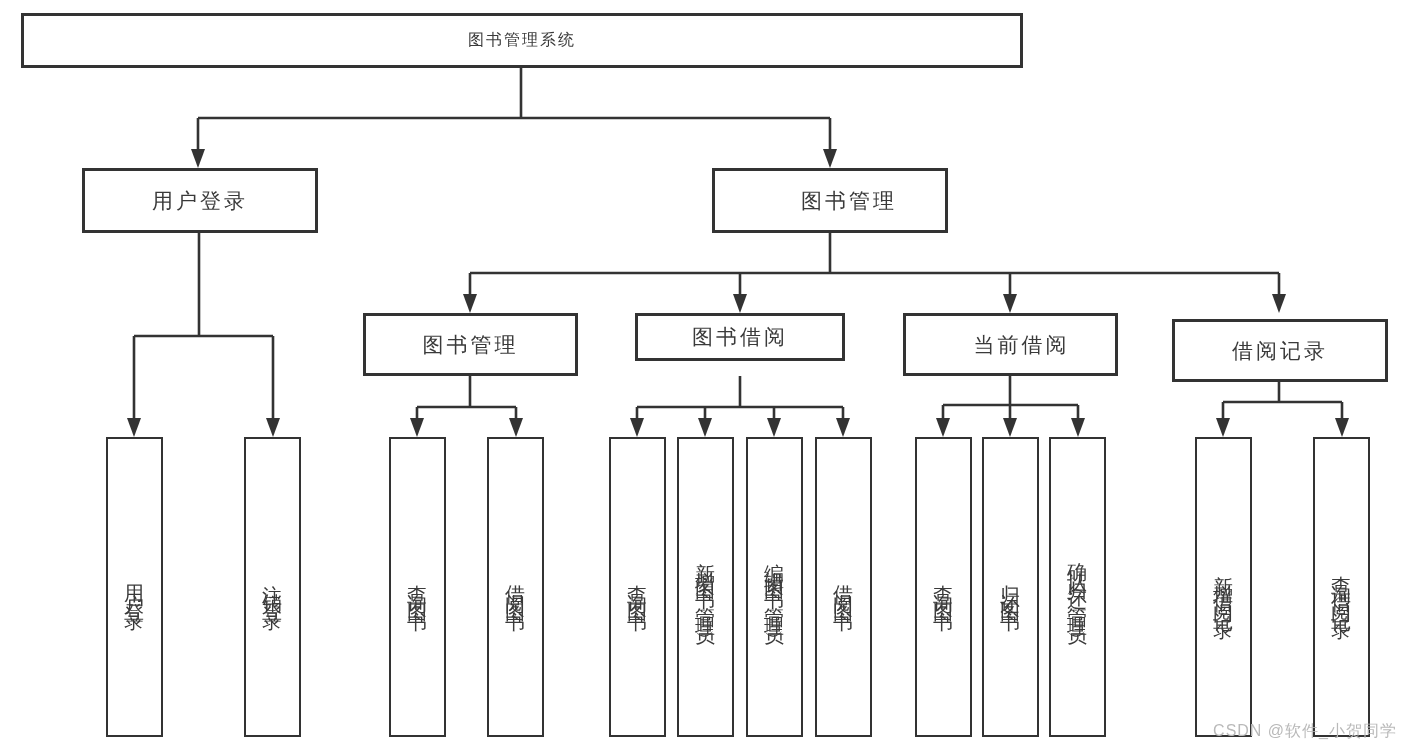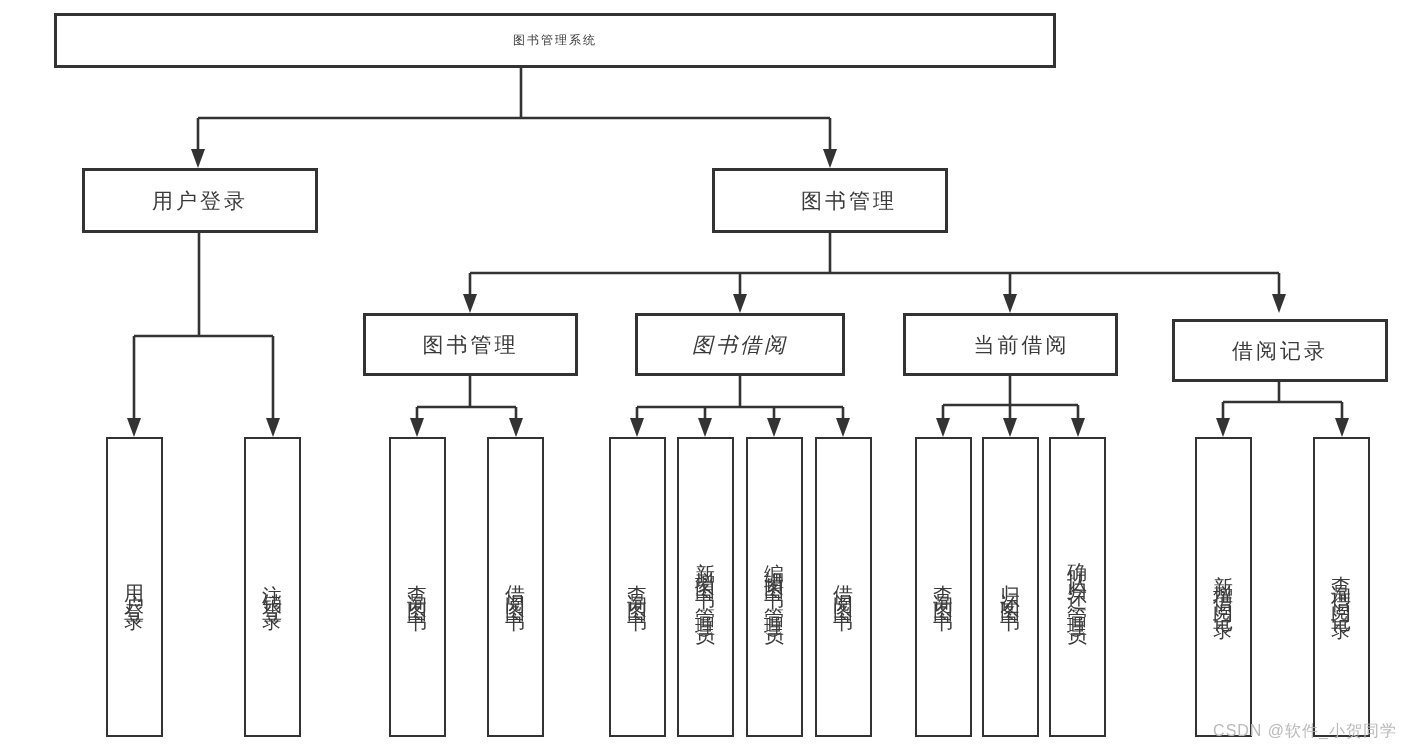--- a/index.html
+++ b/index.html
@@ -31,21 +31,21 @@
     display: flex;
     align-items: center;
     justify-content: center;
     text-align: center;
   }
   .node.h {
     font-size: 21px;
     letter-spacing: 3px;
     white-space: nowrap;
   }
-  .node.title { font-size: 12px; letter-spacing: 2px; margin-left: 33px; }
+  .node.title { font-size: 16px; letter-spacing: 2px; }
   .node.v {
     border-width: 2.6px;
     writing-mode: vertical-rl;
     text-orientation: mixed;
     font-size: 20px;
     letter-spacing: 9px;
     line-height: 1;
   }
   .watermark {
     position: absolute;
@@ -105,21 +105,21 @@
       <polygon points="1335,418 1349,418 1342,437"></polygon>
     </g>
   </svg>
 
   <div class="node h title" style="left:21px; top:13px; width:1002px; height:55px;">图书管理系统</div>
 
   <div class="node h" style="left:82px; top:168px; width:236px; height:65px;">用户登录</div>
   <div class="node h" style="left:712px; top:168px; width:236px; height:65px;padding-left:38px;">图书管理</div>
 
   <div class="node h" style="left:363px; top:313px; width:215px; height:63px;">图书管理</div>
-  <div class="node h" style="left:635px; top:313px; width:210px; height:63px;font-style:italic;">图书借阅</div>
+  <div class="node h" style="left:635px; top:313px; width:210px; height:48px;">图书借阅</div>
   <div class="node h" style="left:903px; top:313px; width:215px; height:63px;padding-left:22px;">当前借阅</div>
   <div class="node h" style="left:1172px; top:319px; width:216px; height:63px;">借阅记录</div>
 
   <div class="node v" style="left:106px; top:437px; width:57px; height:300px;">用户登录</div>
   <div class="node v" style="left:244px; top:437px; width:57px; height:300px;">注销登录</div>
 
   <div class="node v" style="left:389px; top:437px; width:57px; height:300px;">查询图书</div>
   <div class="node v" style="left:487px; top:437px; width:57px; height:300px;">借阅图书</div>
 
   <div class="node v" style="left:609px; top:437px; width:57px; height:300px;">查询图书</div>

